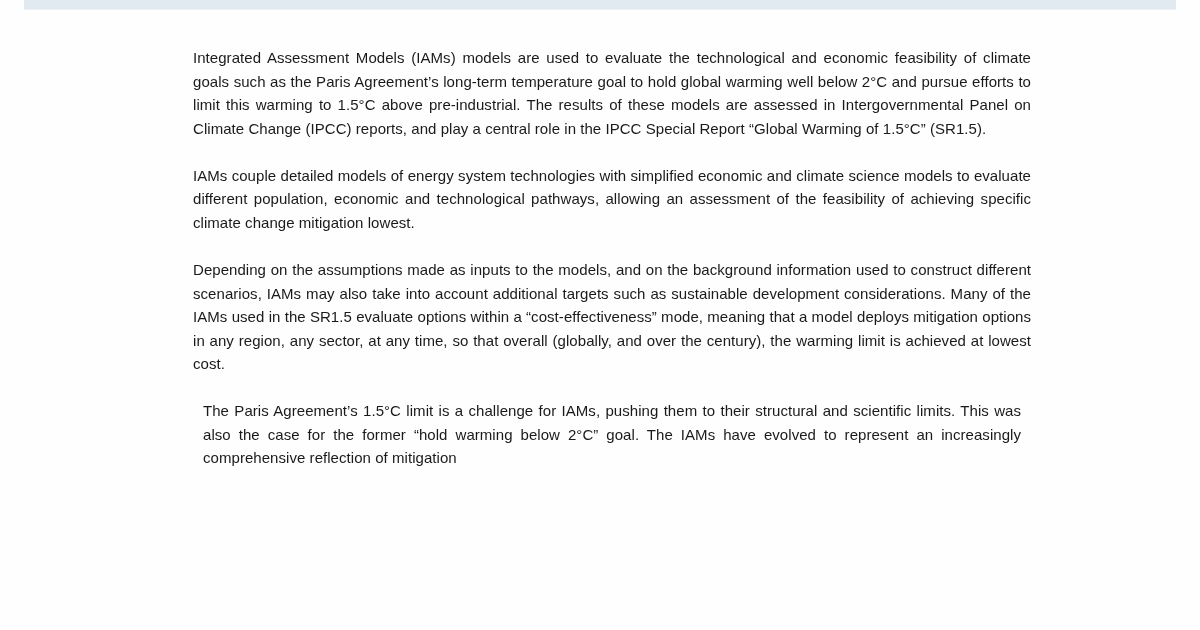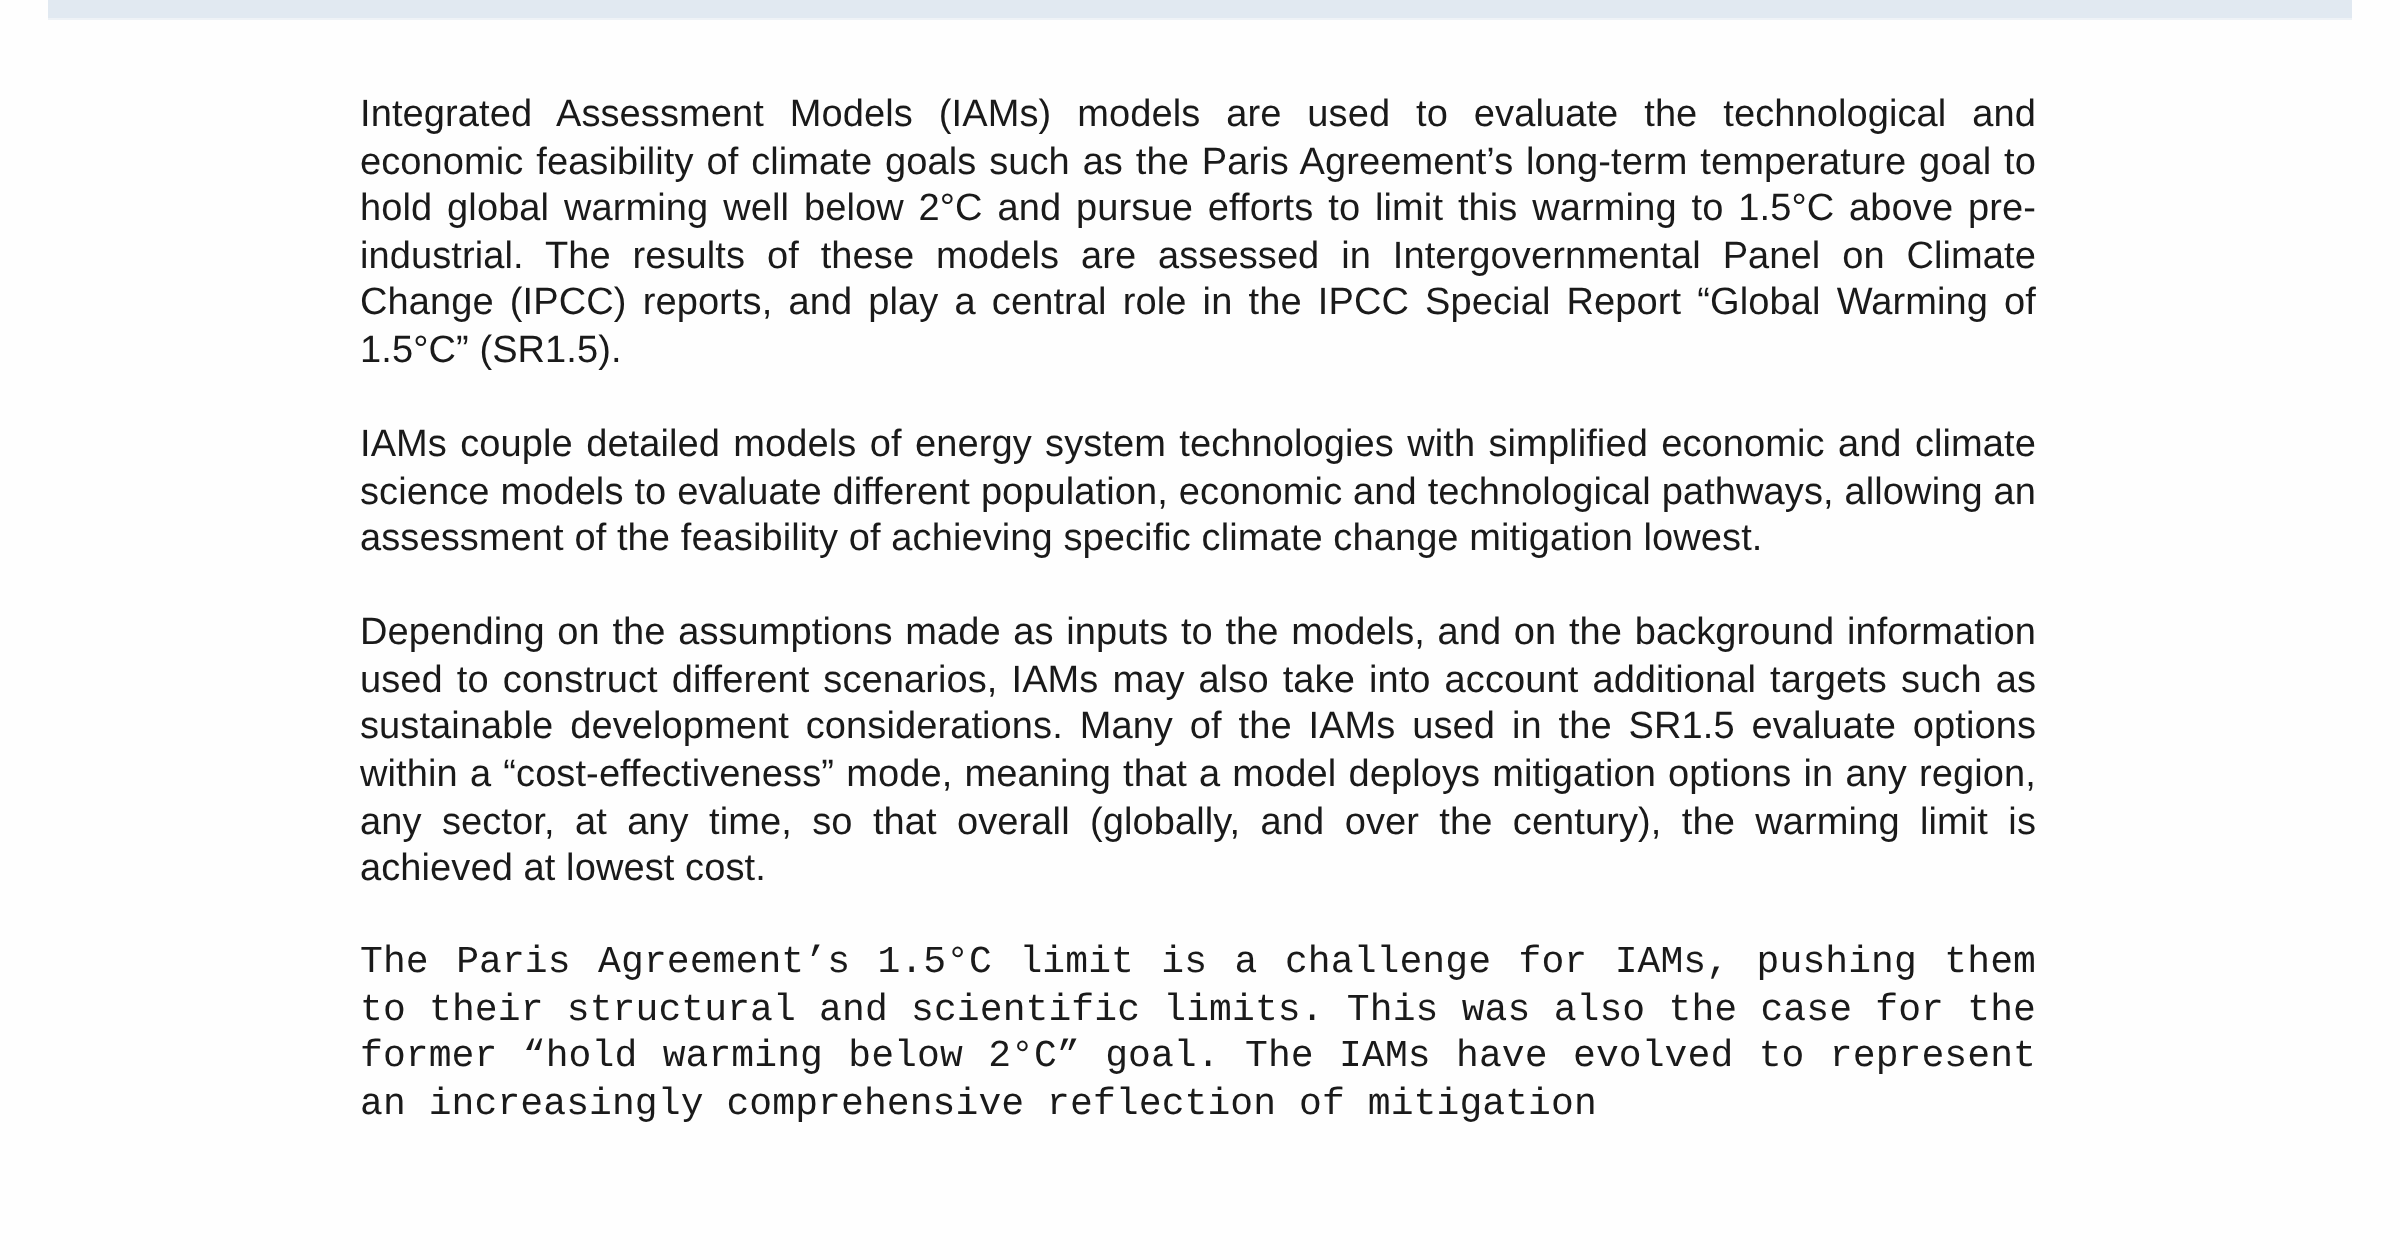--- a/index.html
+++ b/index.html
@@ -14,36 +14,35 @@
       position: absolute;
       left: 24px;
       top: 0;
       width: 1152px;
       height: 9px;
       background: #e1e9f1;
       box-shadow: 0 1px 0 #eef2f6;
     }
     .page {
       position: absolute;
-      left: 180px;
+      left: 193px;
       top: 46px;
       width: 838px;
       color: #1a1a1a;
       font-family: "Liberation Sans", sans-serif;
-      font-size: 19px;
+      font-size: 15px;
       line-height: 23.6px;
     }
     .page p {
       margin: 0 0 23.4px 0;
       text-align: justify;
       letter-spacing: 0.05px;
     }
     .page p.last {
-      margin: 0;
-      font-family: Liberation Mono, monospace;
+      margin: 10px;
     }
   </style>
 </head>
 <body>
 
 <div class="top-band"></div>
 
 <div class="page">
   <p>Integrated Assessment Models (IAMs) models are used to evaluate the technological and economic feasibility of climate goals such as the Paris Agreement’s long-term temperature goal to hold global warming well below 2°C and pursue efforts to limit this warming to 1.5°C above pre-industrial.  The results of these models are assessed in Intergovernmental Panel on Climate Change (IPCC) reports, and play a central role in the IPCC Special Report “Global Warming of 1.5°C” (SR1.5).</p>
   <p>IAMs couple detailed models of energy system technologies with simplified economic and climate science models to evaluate different population, economic and technological pathways, allowing an assessment of the feasibility of achieving specific climate change mitigation lowest.</p>

